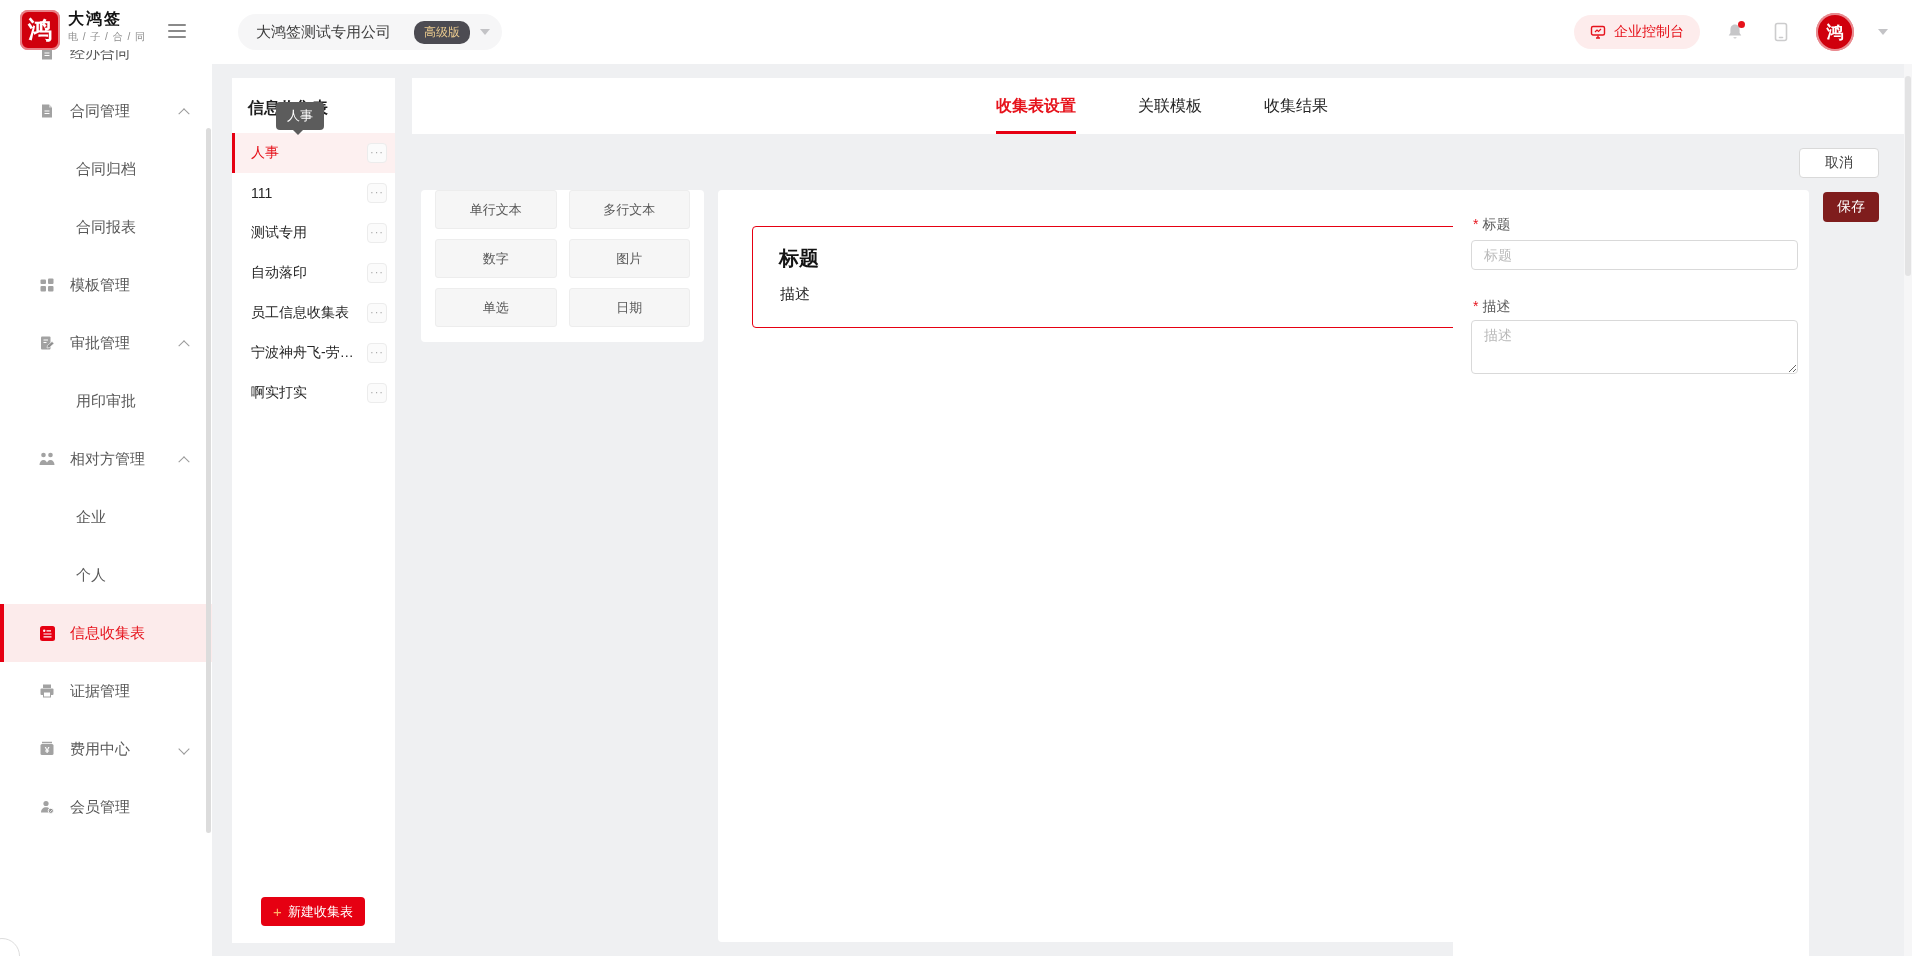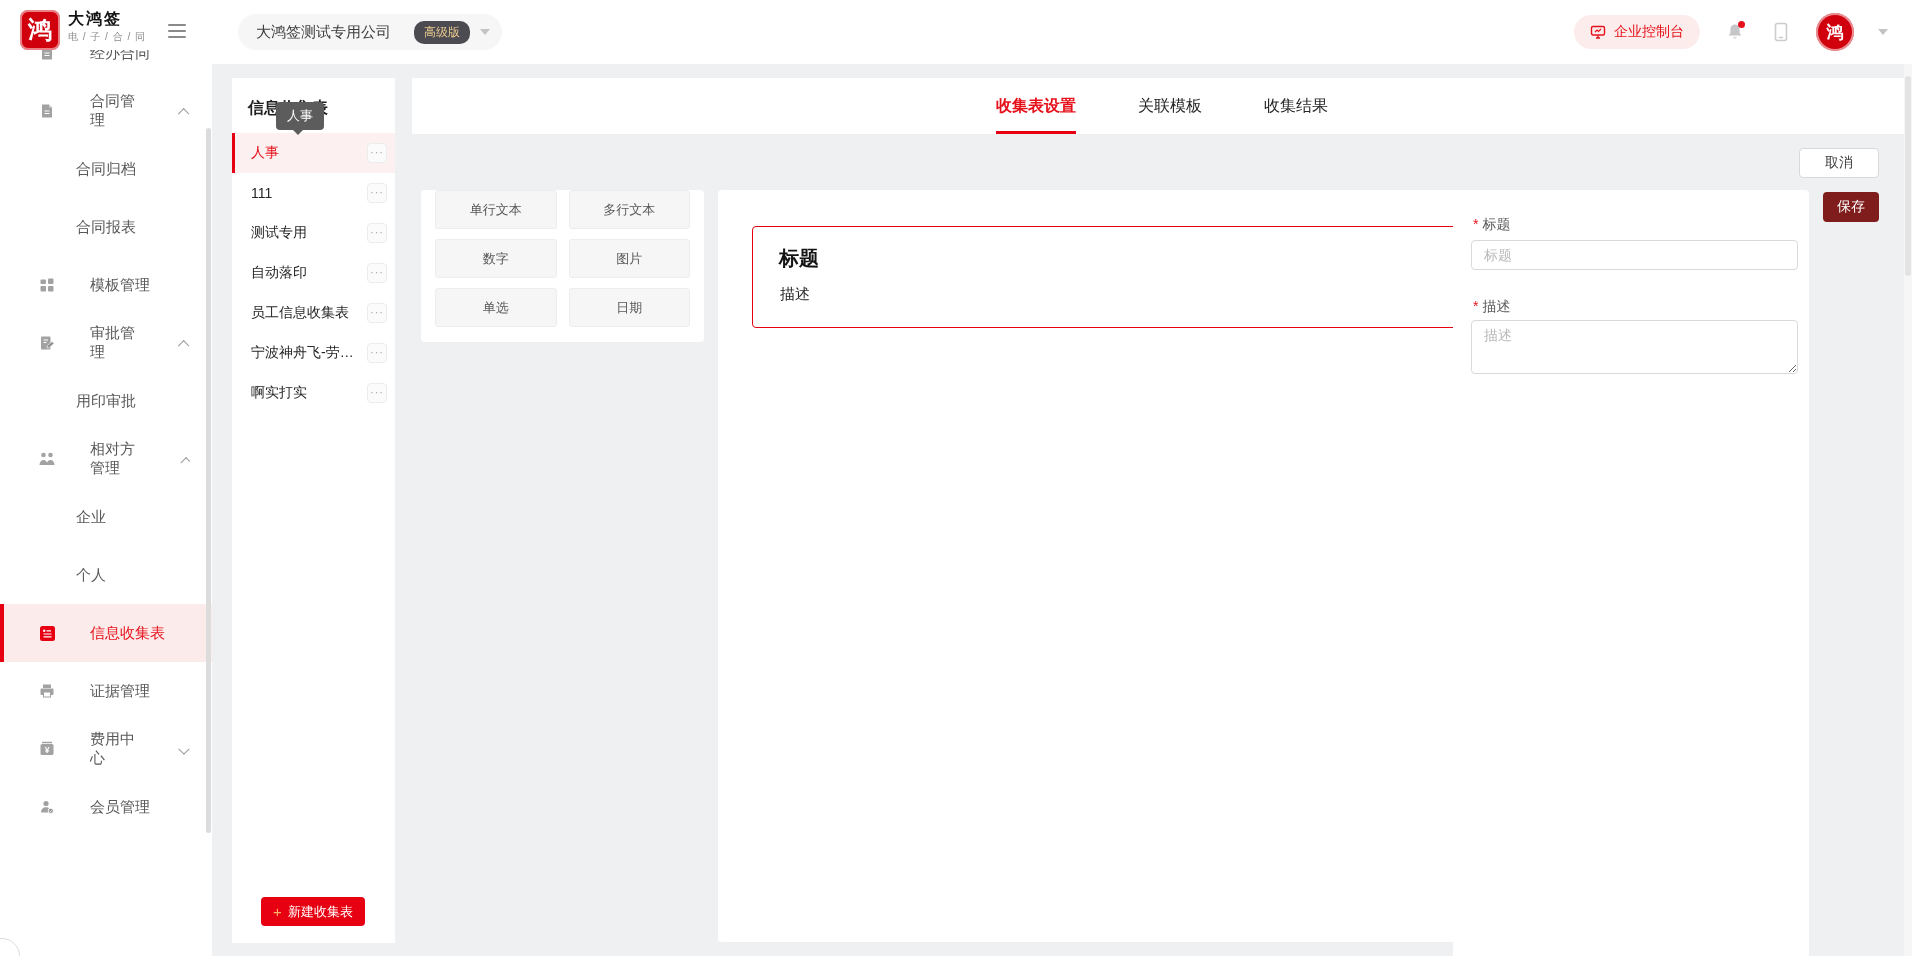--- a/index.html
+++ b/index.html
@@ -33,21 +33,21 @@
   .logo-row { position:absolute; left:20px; top:10px; display:flex; gap:8px; }
   .logo-seal { width:40px; height:40px; border-radius:8px; background:#d0000d; color:#fff; display:flex;
                align-items:center; justify-content:center; font-size:24px; font-weight:bold;
                box-shadow:inset 0 0 0 2px rgba(255,255,255,.5); }
   .brand-name { font-size:16px; font-weight:bold; color:#141414; letter-spacing:2px; line-height:1.1; }
   .brand-slogan { font-size:10px; color:#8c8c8c; letter-spacing:1px; margin-top:2px; }
   .burger { position:absolute; top:24px; right:26px; width:18px; cursor:pointer; }
   .burger i { display:block; height:2px; background:#8a8a8a; margin-bottom:4px; border-radius:1px; }
   .side-menu { position:absolute; top:50px; left:0; right:0; bottom:0; overflow:hidden; }
   .side-menu > .mitem:first-child { margin-top:-26px; }
-  .mitem { height:58px; display:flex; align-items:center; gap:34px; padding-left:34px;
+  .mitem { height:58px; display:flex; align-items:center; gap:14px; padding-left:34px;
            border-left:4px solid transparent; font-size:15px; color:#595959; cursor:pointer; }
   .mitem .micon { width:18px; height:18px; flex:0 0 18px; display:flex; align-items:center; justify-content:center; }
   .mitem.child { padding-left:72px; }
   .mitem .arrow { margin-left:auto; margin-right:24px; width:8px; height:8px;
                   border-right:1.6px solid #9a9a9a; border-bottom:1.6px solid #9a9a9a; }
   .arrow.up { transform:rotate(-135deg) translate(-2px,-2px); }
   .arrow.down { transform:rotate(45deg); }
   .mitem.active { background:#fcebeb; border-left-color:#e60012; color:#e6121b; }
   .side-scroll { position:absolute; right:1px; top:128px; width:5px; height:705px; background:#dcdcdc; border-radius:3px; }
   .corner-float { position:absolute; left:-16px; bottom:-18px; width:36px; height:36px; border-radius:50%;

